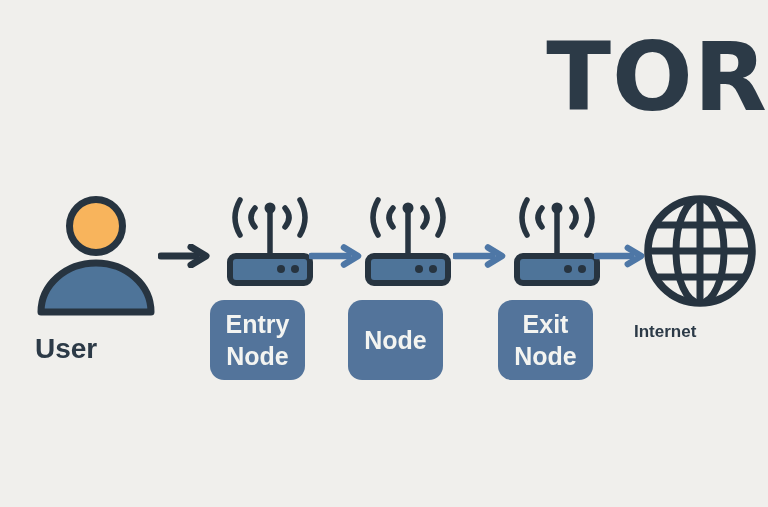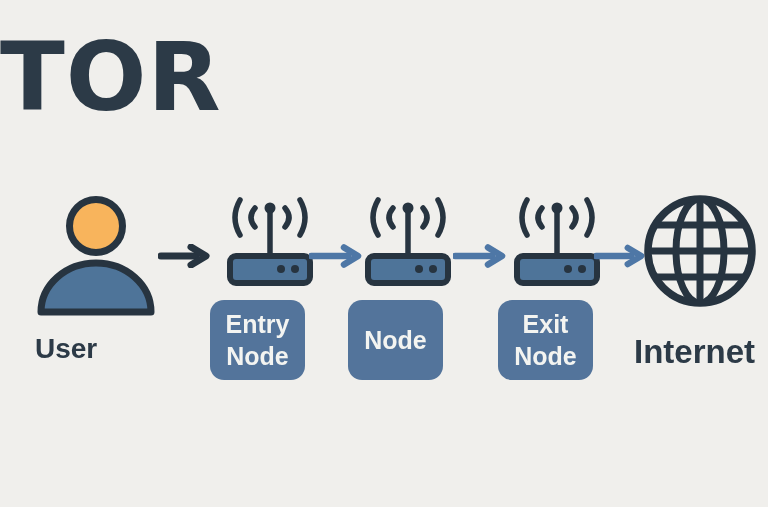--- a/index.html
+++ b/index.html
@@ -14,21 +14,21 @@
     height: 507px;
     background: #f0efec;
     overflow: hidden;
   }
   .abs { position: absolute; }
 
   .title {
     left: 0;
     top: 30px;
     width: 768px;
-    text-align: left;
+    text-align: right;
     font-family: "DejaVu Sans", "Liberation Sans", sans-serif;
     font-weight: bold;
     font-size: 95px;
     line-height: 95px;
     letter-spacing: 1px;
     color: #2c3a47;
   }
 
   .icon-box svg { display: block; }
 
@@ -151,21 +151,21 @@
       <g clip-path="url(#globeClip)">
         <ellipse cx="56" cy="56" rx="24" ry="52" fill="none" stroke="#273440" stroke-width="7"></ellipse>
         <line x1="56" y1="0" x2="56" y2="112" stroke="#273440" stroke-width="7"></line>
         <line x1="0" y1="30" x2="112" y2="30" stroke="#273440" stroke-width="7"></line>
         <line x1="0" y1="56" x2="112" y2="56" stroke="#273440" stroke-width="7"></line>
         <line x1="0" y1="82" x2="112" y2="82" stroke="#273440" stroke-width="7"></line>
       </g>
     </svg>
   </div>
 
-  <div class="abs caption" style="left:634px; top:333px; width:132px; font-size:33px;">Internet</div>
+  <div class="abs caption" style="left:634px; top:322px; width:132px; font-size:17px;">Internet</div>
 
   <div class="abs node-label" style="left:210px;">
     <span>Entry</span>
     <span>Node</span>
   </div>
   <div class="abs node-label" style="left:348px;">
     <span>Node</span>
   </div>
   <div class="abs node-label" style="left:498px;">
     <span>Exit</span>

